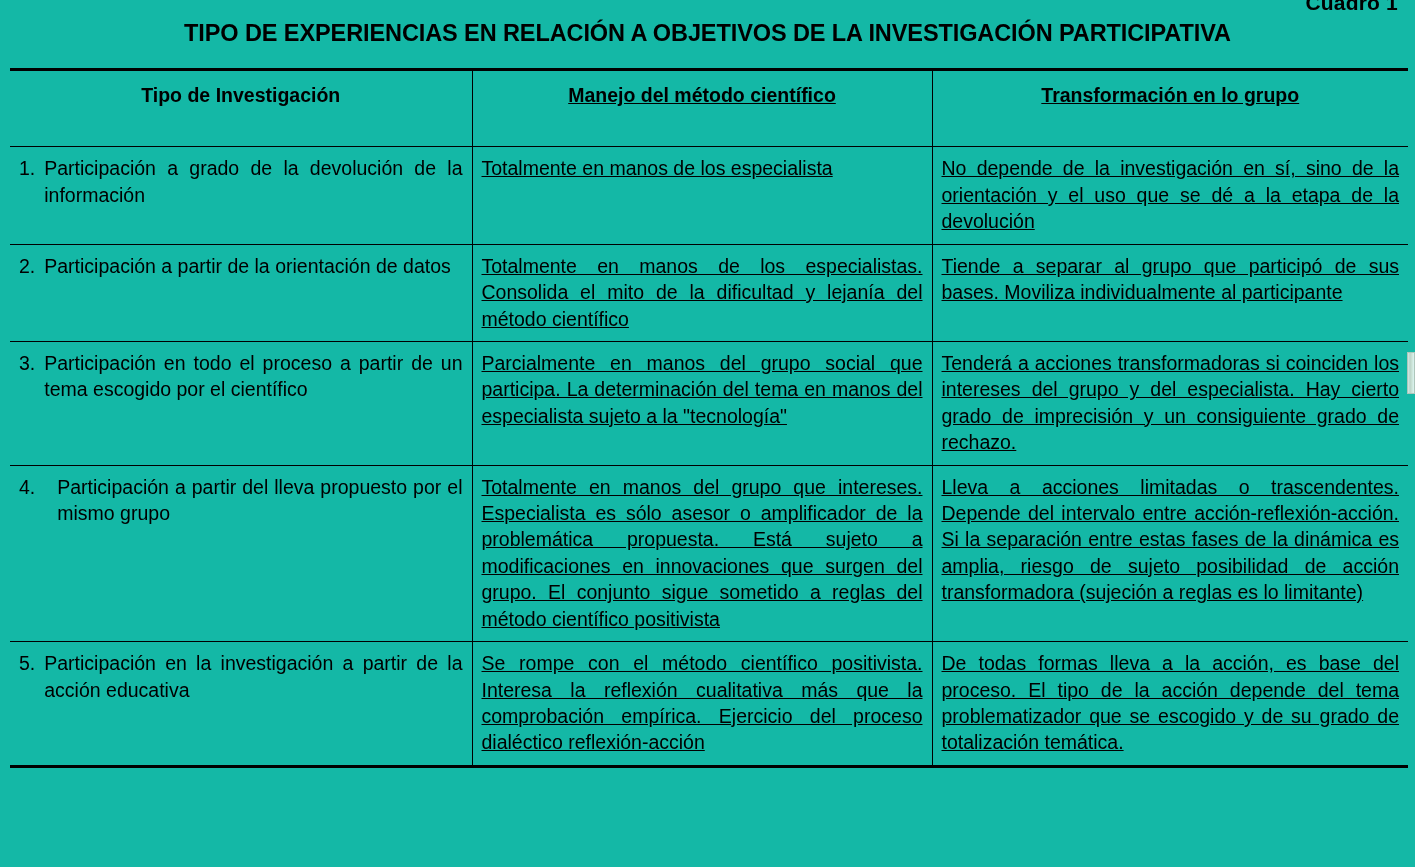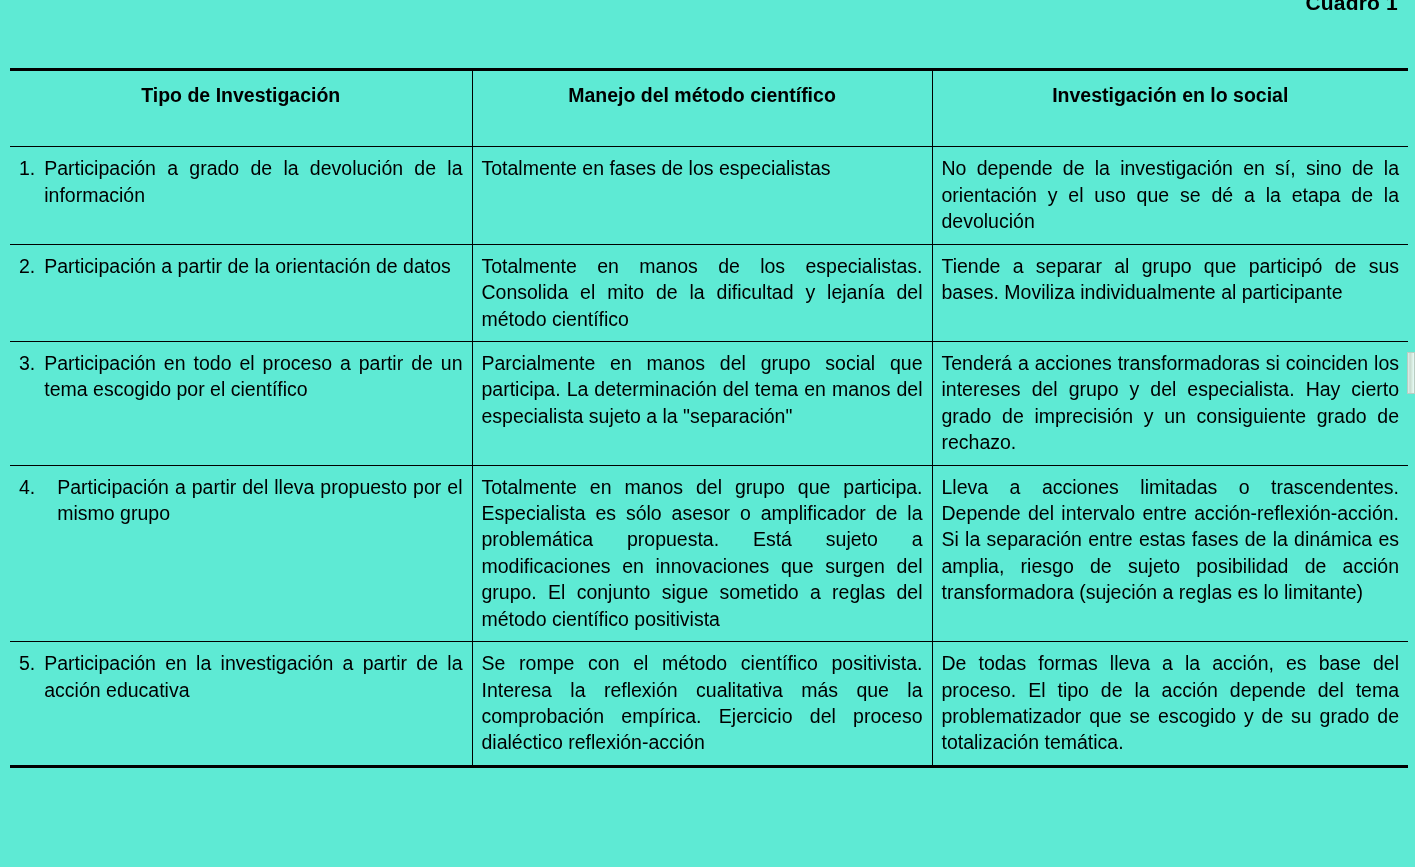--- a/index.html
+++ b/index.html
@@ -10,21 +10,21 @@
   body {
     font-family: "Liberation Sans", sans-serif;
     color: #000000;
     -webkit-font-smoothing: antialiased;
   }
   #page {
     position: relative;
     width: 1415px;
     height: 867px;
     overflow: hidden;
-    background: #5eead4;
+    background: #14b8a6;
   }
 
   
   .cuadro-label {
     position: absolute;
     top: -9px;
     left: 0;
     width: 1398px;
     text-align: right;
     font-size: 21px;
@@ -65,20 +65,21 @@
     border-bottom: 1.5px solid #000;
     font-size: 19.5px;
     font-weight: bold;
     vertical-align: top;
     padding: 13px 8px 39px 8px;
     line-height: 1.2;
   }
   table.data thead th.sep,
   table.data tbody td.sep {
     border-left: 1.8px solid #000;
+    text-decoration: underline;
   }
 
   table.data tbody td {
     border-bottom: 1.5px solid #000;
     font-size: 19.5px;
     line-height: 1.355;
     vertical-align: top;
     padding: 8px 9px 9px 9px;
     text-align: justify;
     text-justify: inter-word;
@@ -125,45 +126,46 @@
     opacity: 0.85;
   }
 </style>
 </head>
 <body>
 
 <div id="page">
 
   <div class="cuadro-label">Cuadro 1</div>
 
+  <div class="doc-title">TIPO DE EXPERIENCIAS EN RELACIÓN A OBJETIVOS DE LA INVESTIGACIÓN PARTICIPATIVA</div>
 
   <div class="tbl-wrap">
     <table class="data">
       <colgroup>
         <col class="c1">
           <col class="c2">
           <col class="c3">
       </colgroup>
       <thead>
         <tr>
           <th>Tipo de Investigación</th>
           <th class="sep">Manejo del método científico</th>
-          <th class="sep">Investigación en lo social</th>
+          <th class="sep">Transformación en lo grupo</th>
         </tr>
       </thead>
       <tbody>
 
         <tr class="r1">
           <td class="item">
             <div class="num-row">
               <span class="num">1.</span>
               <span class="txt">Participación a grado de la devolución de la información</span>
             </div>
           </td>
-          <td class="sep">Totalmente en fases de los especialistas</td>
+          <td class="sep">Totalmente en manos de los especialista</td>
           <td class="sep">No depende de la investigación en sí, sino de la orientación y el uso que se dé a la etapa de la devolución</td>
         </tr>
 
         <tr class="r2">
           <td class="item">
             <div class="num-row">
               <span class="num">2.</span>
               <span class="txt">Participación a partir de la orientación de datos</span>
             </div>
           </td>
@@ -171,32 +173,32 @@
           <td class="sep">Tiende a separar al grupo que participó de sus bases. Moviliza individualmente al participante</td>
         </tr>
 
         <tr class="r3">
           <td class="item">
             <div class="num-row">
               <span class="num">3.</span>
               <span class="txt">Participación en todo el proceso a partir de un tema escogido por el científico</span>
             </div>
           </td>
-          <td class="sep">Parcialmente en manos del grupo social que participa. La determinación del tema en manos del especialista sujeto a la "separación"</td>
+          <td class="sep">Parcialmente en manos del grupo social que participa. La determinación del tema en manos del especialista sujeto a la "tecnología"</td>
           <td class="sep">Tenderá a acciones transformadoras si coinciden los intereses del grupo y del especialista. Hay cierto grado de imprecisión y un consiguiente grado de rechazo.</td>
         </tr>
 
         <tr class="r4">
           <td class="item wide-num">
             <div class="num-row">
               <span class="num">4.</span>
               <span class="txt">Participación a partir del lleva propuesto por el mismo grupo</span>
             </div>
           </td>
-          <td class="sep">Totalmente en manos del grupo que participa. Especialista es sólo asesor o amplificador de la problemática propuesta. Está sujeto a modificaciones en innovaciones que surgen del grupo. El conjunto sigue sometido a reglas del método científico positivista</td>
+          <td class="sep">Totalmente en manos del grupo que intereses. Especialista es sólo asesor o amplificador de la problemática propuesta. Está sujeto a modificaciones en innovaciones que surgen del grupo. El conjunto sigue sometido a reglas del método científico positivista</td>
           <td class="sep">Lleva a acciones limitadas o trascendentes. Depende del intervalo entre acción-reflexión-acción. Si la separación entre estas fases de la dinámica es amplia, riesgo de sujeto posibilidad de acción transformadora (sujeción a reglas es lo limitante)</td>
         </tr>
 
         <tr class="r5">
           <td class="item">
             <div class="num-row">
               <span class="num">5.</span>
               <span class="txt">Participación en la investigación a partir de la acción educativa</span>
             </div>
           </td>

